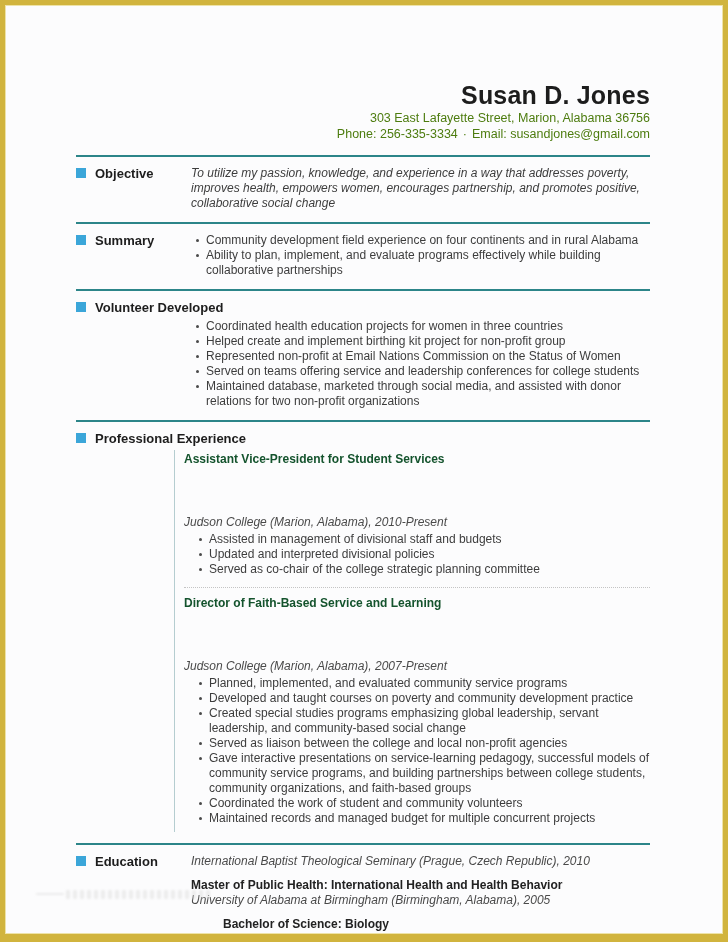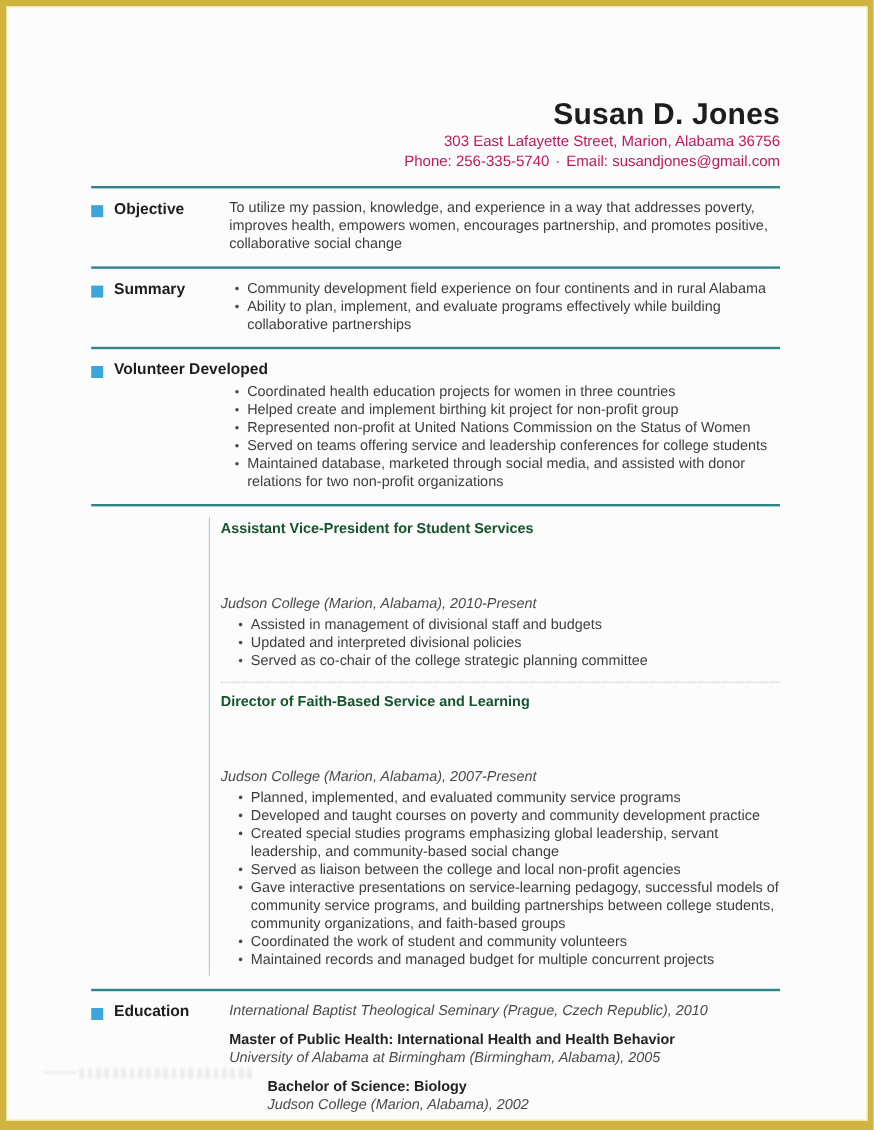--- a/index.html
+++ b/index.html
@@ -23,49 +23,49 @@
   }
   
   .header { text-align: right; padding-top: 74px; margin-bottom: 13px; }
   .name {
     font-size: 25px;
     font-weight: bold;
     color: #1d1d1d;
     line-height: 30px;
     letter-spacing: 0.2px;
   }
-  .contact-line { font-size: 12.5px; color: #be185d; line-height: 16px; }
+  .contact-line { font-size: 12.5px; color: #4d7c0f; line-height: 16px; }
   .contact-sep { padding: 0 5px; }
   
   .section {
     border-top: 2px solid #2c8589;
     padding: 9px 0 11px 0;
   }
   .section-grid {
     display: grid;
     grid-template-columns: 115px 1fr;
     align-items: start;
   }
   .section-label {
     display: flex;
-    align-items: flex-end;
+    align-items: flex-start;
     gap: 9px;
     font-size: 13px;
     font-weight: bold;
     color: #1d1d1d;
     line-height: 15px;
     margin-bottom: 4px;
   }
   .sq {
     width: 10px; height: 10px;
     background: #3ba6d9;
     margin-top: 2px;
     flex: 0 0 auto;
   }
-  .body-text { font-size: 12px; line-height: 15px; color: #3d3d3d; }
+  .body-text { font-size: 12px; line-height: 15px; color: #3d3d3d; font-style: italic; }
   ul.bullets { list-style: none; }
   ul.bullets li {
     position: relative;
     font-size: 12px;
     line-height: 15px;
     color: #3d3d3d;
     padding-left: 0;
     margin-bottom: 0;
   }
   ul.bullets li::before {
@@ -114,21 +114,21 @@
 </head>
 <body>
 
 <div class="page">
   <div class="content">
 
     <div class="header">
       <div class="name">Susan D. Jones</div>
       <div class="contact-line">303 East Lafayette Street, Marion, Alabama 36756</div>
       <div class="contact-line">
-        <span>Phone: 256-335-5740</span><span class="contact-sep">·</span><span>Email: susandjones@gmail.com</span>
+        <span>Phone: 256-335-3334</span><span class="contact-sep">·</span><span>Email: susandjones@gmail.com</span>
       </div>
     </div>
 
     <div class="section section-grid">
       <div class="section-label">
         <span class="sq"></span>
         <span>Objective</span>
       </div>
       <div class="body-text">To utilize my passion, knowledge, and experience in a way that addresses poverty, improves health, empowers women, encourages partnership, and promotes positive, collaborative social change</div>
     </div>
@@ -145,27 +145,31 @@
     </div>
 
     <div class="section">
       <div class="section-label">
         <span class="sq"></span>
         <span>Volunteer Developed</span>
       </div>
       <ul class="bullets vol-bullets">
         <li>Coordinated health education projects for women in three countries</li>
         <li>Helped create and implement birthing kit project for non-profit group</li>
-        <li>Represented non-profit at United Nations Commission on the Status of Women</li>
+        <li>Represented non-profit at Email Nations Commission on the Status of Women</li>
         <li>Served on teams offering service and leadership conferences for college students</li>
         <li>Maintained database, marketed through social media, and assisted with donor relations for two non-profit organizations</li>
       </ul>
     </div>
 
     <div class="section">
+      <div class="section-label">
+        <span class="sq"></span>
+        <span>Professional Experience</span>
+      </div>
       <div class="prof-content">
 
         <div class="job">
           <div class="job-title">Assistant Vice-President for Student Services</div>
           <div class="job-org">Judson College (Marion, Alabama), 2010-Present</div>
           <ul class="bullets">
             <li>Assisted in management of divisional staff and budgets</li>
             <li>Updated and interpreted divisional policies</li>
             <li>Served as co-chair of the college strategic planning committee</li>
           </ul>

